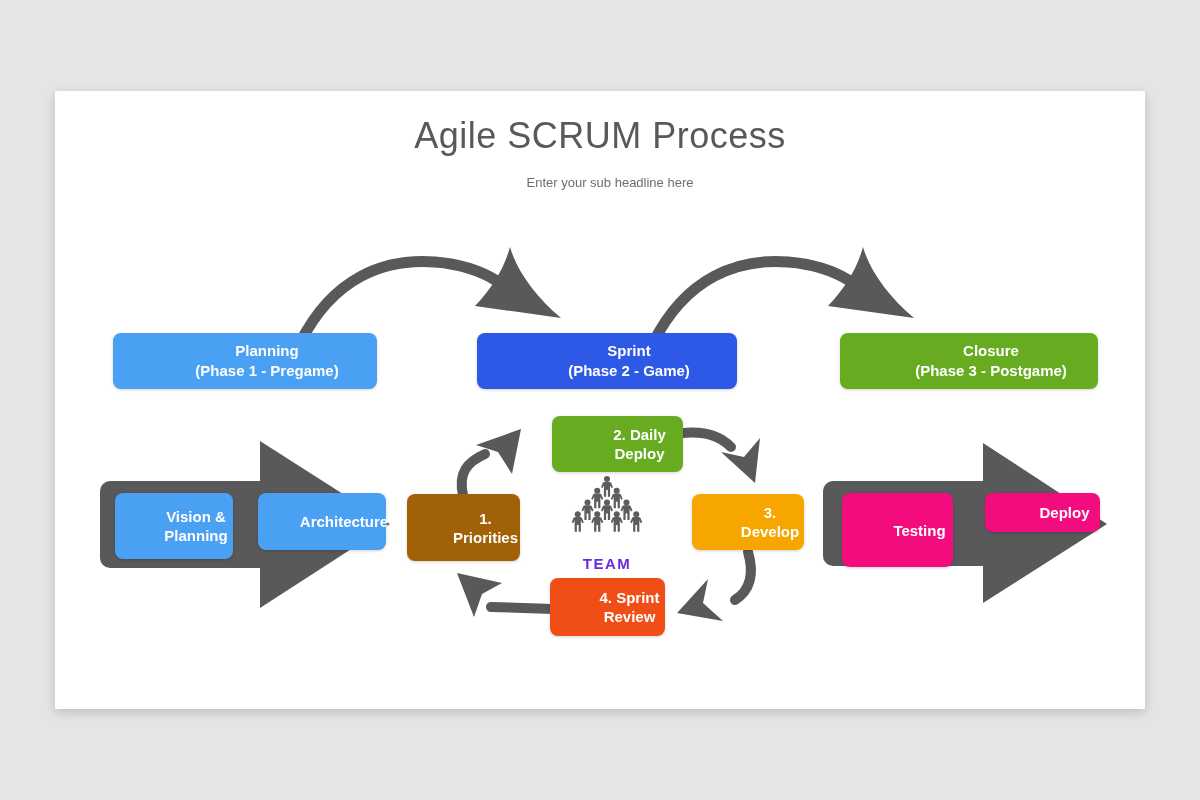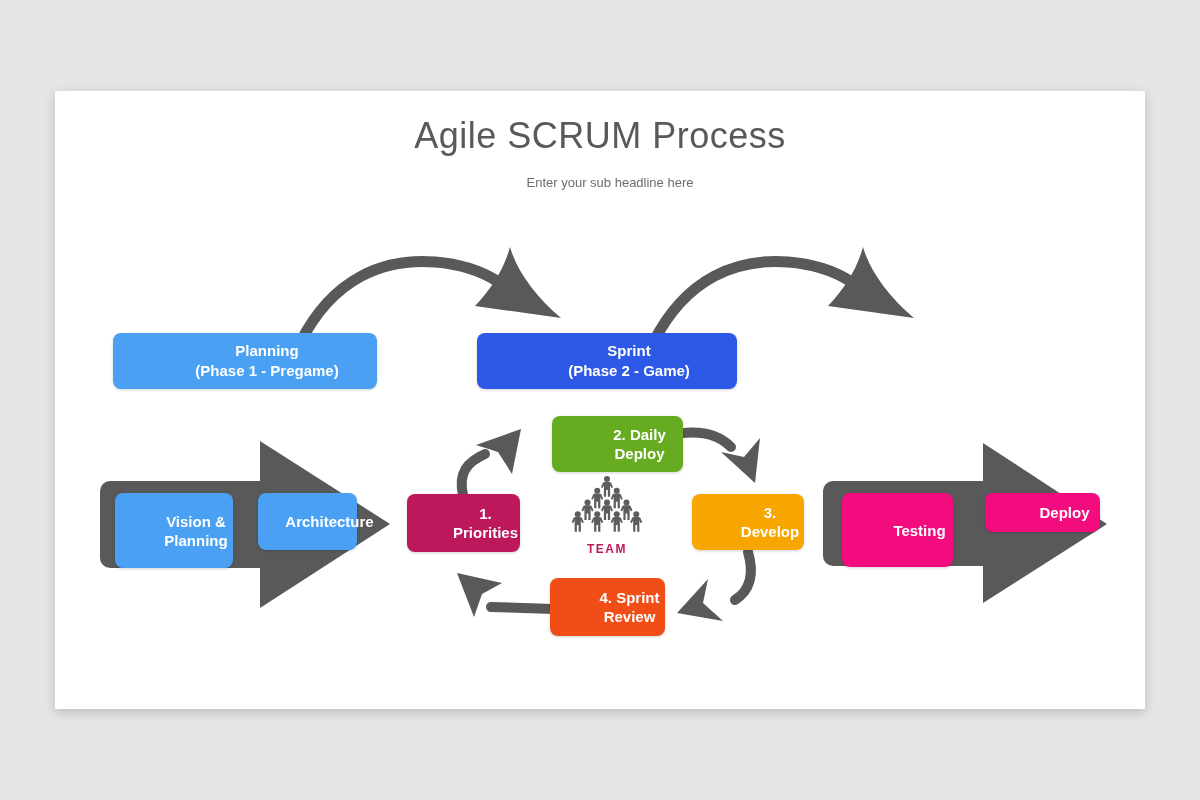--- a/index.html
+++ b/index.html
@@ -34,22 +34,22 @@
     font-weight:bold; text-align:center;
     box-shadow:0 1px 3px rgba(0,0,0,0.18);
     padding-left:44px;
   }
   .phase-box { top:242px; height:56px; font-size:15px; line-height:20px; }
   .step-box  { font-size:15px; line-height:19px; }
   .team {
     position:absolute; left:512px; top:384px; width:80px; text-align:center;
   }
   .team-label {
-    font-size:12px; font-weight:bold; color:#be185d; letter-spacing:1.5px;
-    margin-top:1px;
+    font-size:15px; font-weight:bold; color:#6d28d9; letter-spacing:1.5px;
+    margin-top:14px;
   }
 </style>
 </head>
 <body>
 
 <div class="slide">
 
   <div class="title">Agile SCRUM Process</div>
   <div class="subtitle">Enter your sub headline here</div>
 
@@ -96,30 +96,34 @@
   </svg>
 
   <div class="box phase-box" style="left: 58px; width: 264px; background-color: rgb(74, 160, 242);">
     <div>Planning</div>
     <div>(Phase 1 - Pregame)</div>
   </div>
   <div class="box phase-box" style="left: 422px; width: 260px; background-color: rgb(45, 89, 230);">
     <div>Sprint</div>
     <div>(Phase 2 - Game)</div>
   </div>
+  <div class="box phase-box" style="left: 785px; width: 258px; background-color: rgb(103, 172, 32);">
+    <div>Closure</div>
+    <div>(Phase 3 - Postgame)</div>
+  </div>
 
-  <div class="box step-box" style="left: 60px; top: 402px; width: 118px; height: 75px; background-color: rgb(74, 160, 242);">
+  <div class="box step-box" style="left: 60px; top: 402px; width: 118px; height: 66px; background-color: rgb(74, 160, 242);">
     <div>Vision &amp;</div>
     <div>Planning</div>
   </div>
-  <div class="box step-box" style="left: 203px; top: 402px; width: 99px; height: 57px; background-color: rgb(74, 160, 242);">
+  <div class="box step-box" style="left: 203px; top: 402px; width: 128px; height: 57px; background-color: rgb(74, 160, 242);">
     <div>Architecture</div>
   </div>
 
-  <div class="box step-box" style="left: 352px; top: 403px; width: 113px; height: 58px; background-color: #be185d; justify-content: center;">
+  <div class="box step-box" style="left: 352px; top: 403px; width: 113px; height: 67px; background-color: #a16207; justify-content: center;">
     <div>1. Priorities</div>
   </div>
   <div class="box step-box" style="left: 497px; top: 325px; width: 131px; height: 56px; background-color: rgb(103, 172, 32);">
     <div>2. Daily</div>
     <div>Deploy</div>
   </div>
   <div class="box step-box" style="left: 637px; top: 403px; width: 112px; height: 56px; background-color: rgb(247, 166, 0);">
     <div>3. Develop</div>
   </div>
   <div class="box step-box" style="left: 495px; top: 487px; width: 115px; height: 58px; background-color: rgb(240, 78, 22);">

